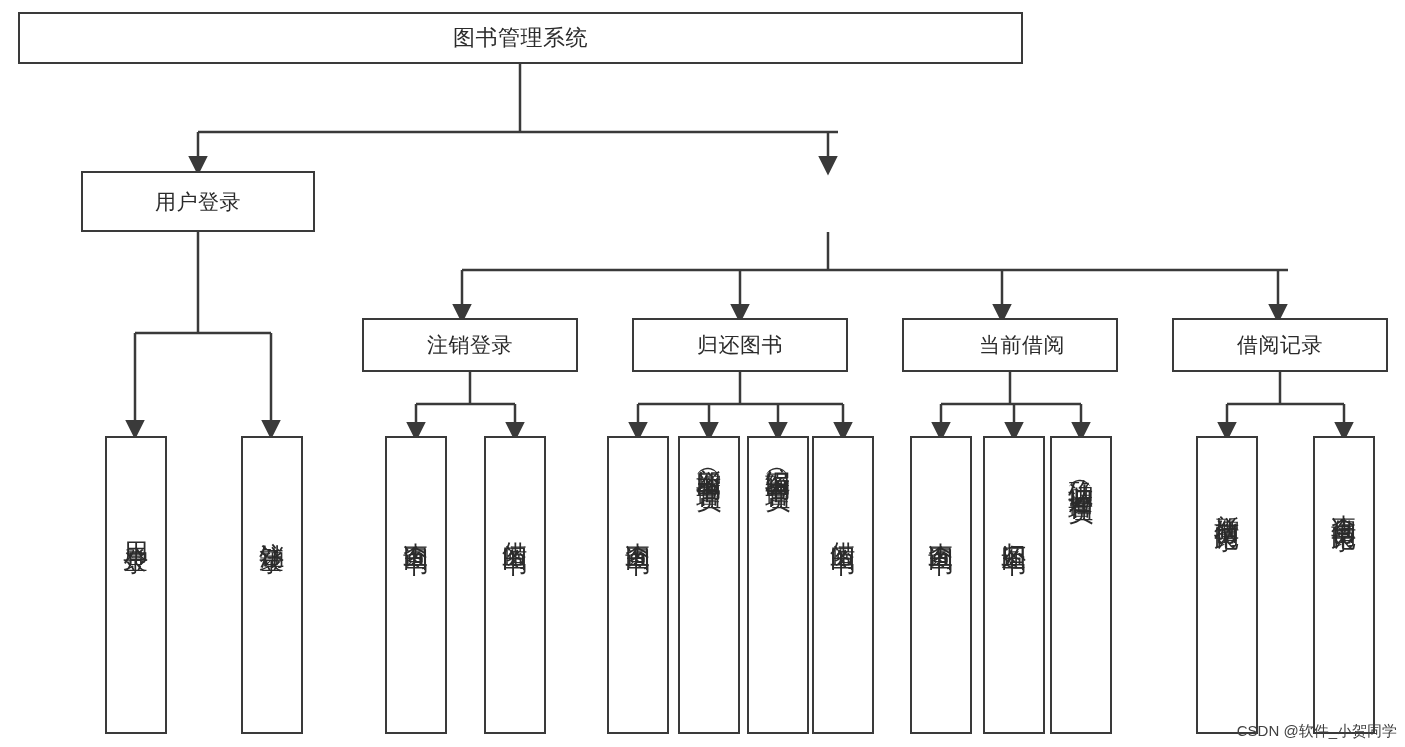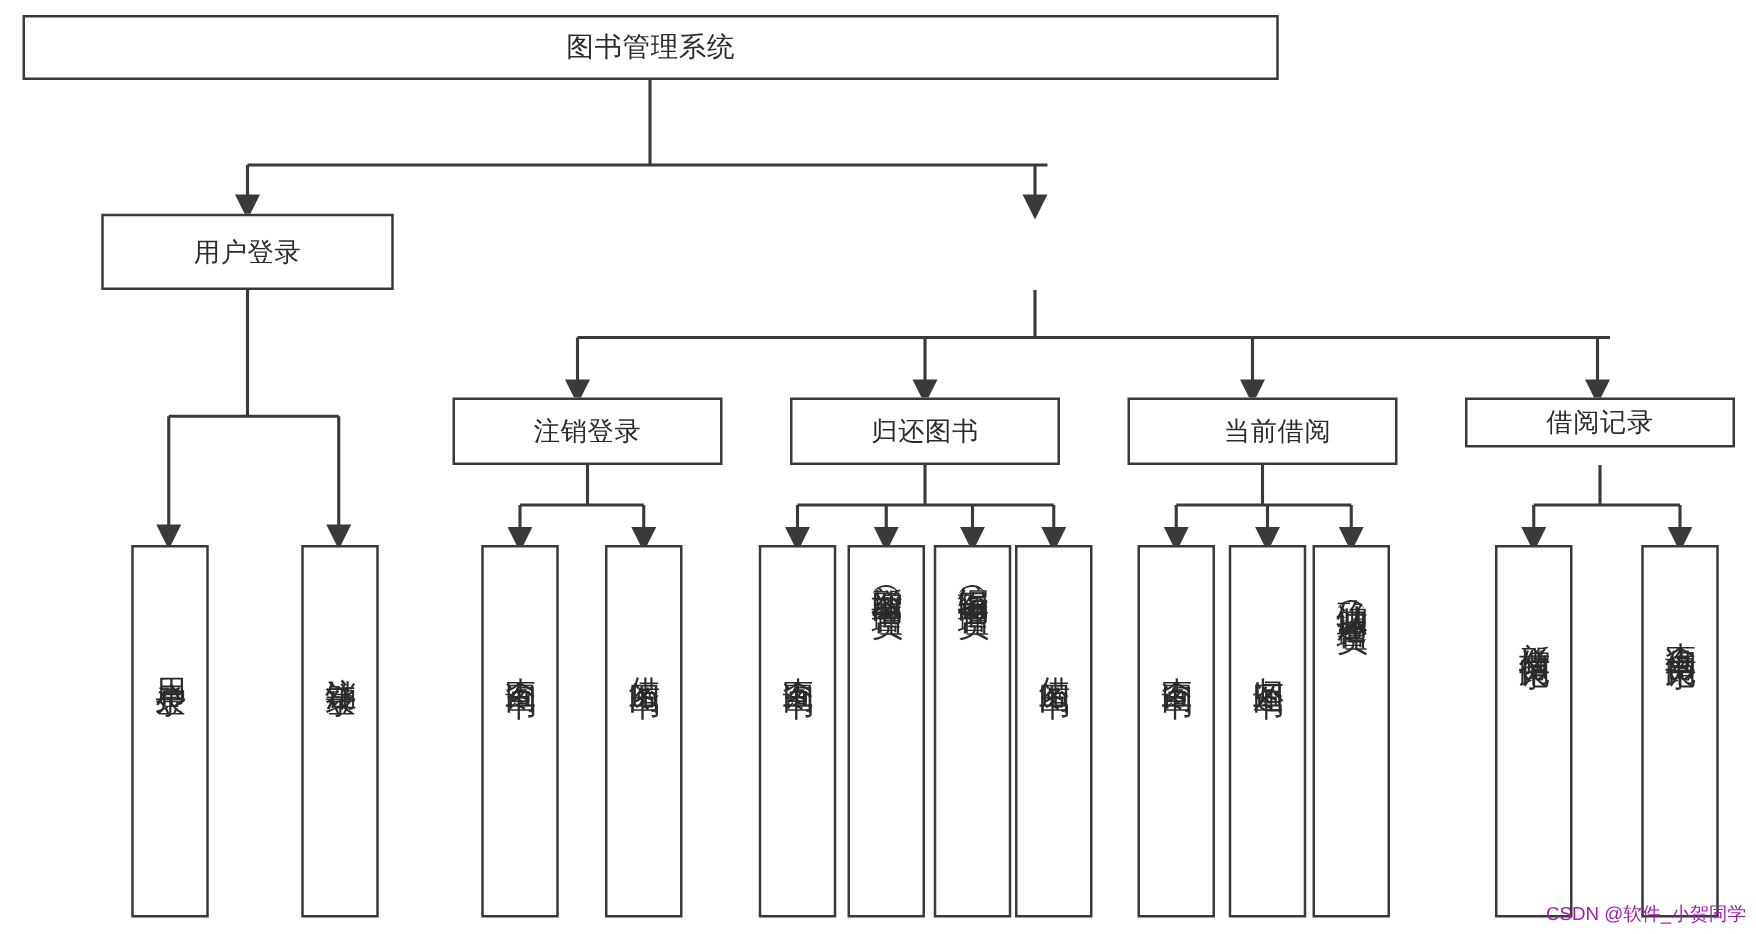--- a/index.html
+++ b/index.html
@@ -69,21 +69,21 @@
     margin-top: 10px;
   }
   .node.vert.top2 .label {
     margin-top: 22px;
   }
   .watermark {
     position: absolute;
     right: 8px;
     bottom: 6px;
     font-size: 15px;
-    color: #a21caf;
+    color: #404040;
     z-index: 3;
     white-space: nowrap;
     font-family: "Liberation Sans", "DejaVu Sans", sans-serif;
   }
 </style>
 </head>
 <body>
 
 <div id="canvas">
 
@@ -147,21 +147,21 @@
 
   <div class="node horiz" style="left:362px; top:318px; width:216px; height:54px;">
     <span class="label">注销登录</span>
   </div>
   <div class="node horiz" style="left:632px; top:318px; width:216px; height:54px;">
     <span class="label">归还图书</span>
   </div>
   <div class="node horiz" style="left:902px; top:318px; width:216px; height:54px;padding-left:24px;">
     <span class="label">当前借阅</span>
   </div>
-  <div class="node horiz" style="left:1172px; top:318px; width:216px; height:40px;">
+  <div class="node horiz" style="left:1172px; top:318px; width:216px; height:54px;">
     <span class="label">借阅记录</span>
   </div>
 
   <div class="node vert mid" style="left:105px; top:436px; width:62px; height:298px;">
     <span class="label">用户登录</span>
   </div>
   <div class="node vert mid" style="left:241px; top:436px; width:62px; height:298px;">
     <span class="label">注销登录</span>
   </div>
 

